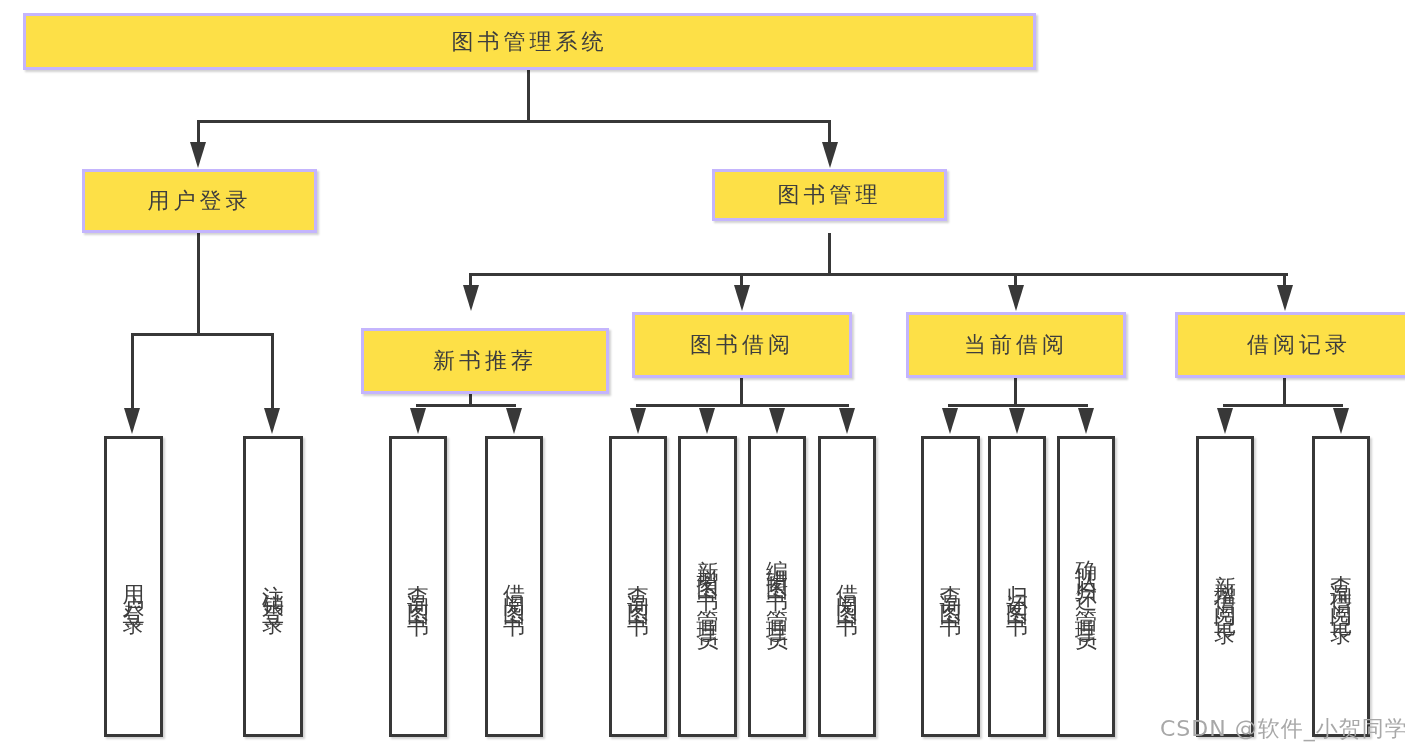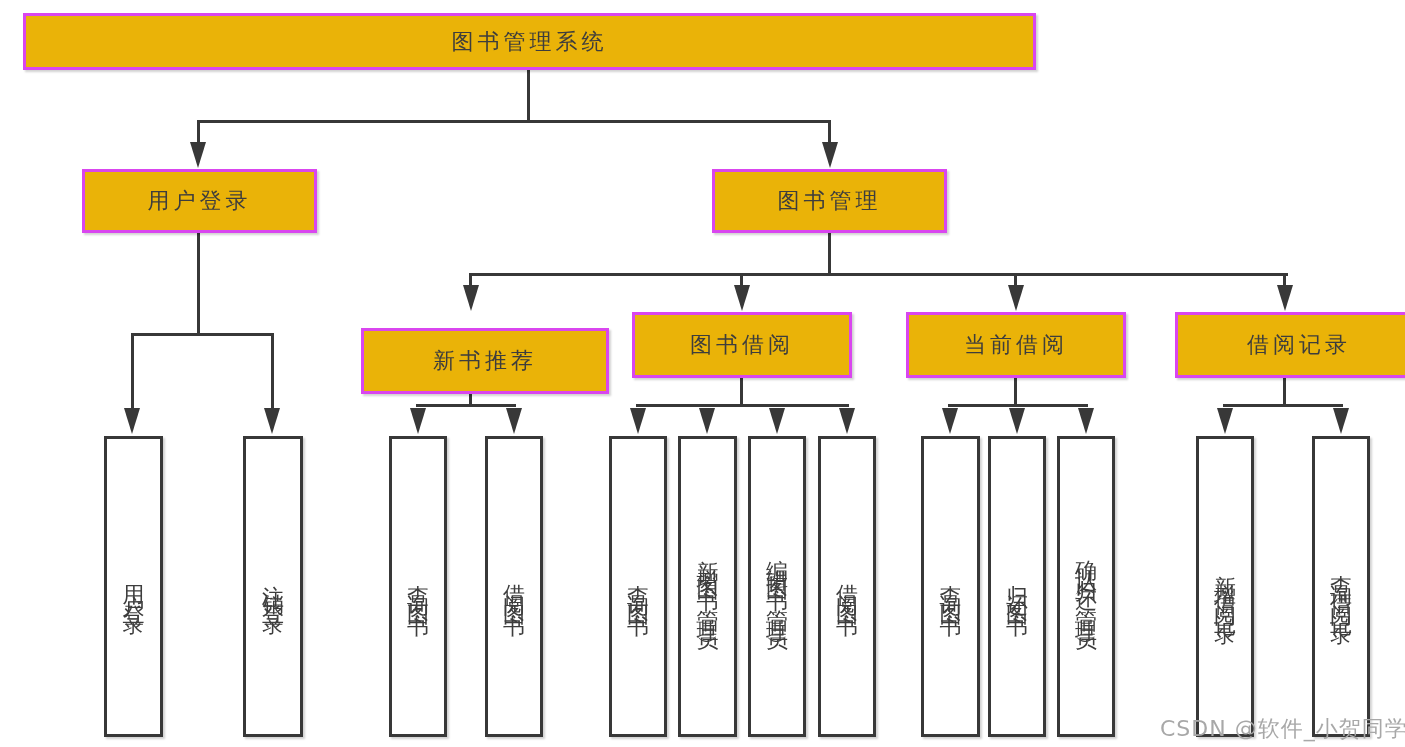--- a/index.html
+++ b/index.html
@@ -8,22 +8,22 @@
     width: 1405px;
     height: 747px;
     background: #ffffff;
     overflow: hidden;
     font-family: "DejaVu Sans", "Liberation Sans", sans-serif;
   }
   
   .node {
     position: absolute;
     box-sizing: border-box;
-    border: 3px solid #d946ef;
-    background: #eab308;
+    border: 3px solid #c4b5fd;
+    background: #fde047;
     display: flex;
     align-items: center;
     justify-content: center;
     box-shadow: 2px 2px 2px rgba(0,0,0,0.18);
     z-index: 2;
   }
   .hlabel {
     font-size: 22px;
     letter-spacing: 4px;
     color: #3d3d3d;
@@ -84,21 +84,21 @@
   <div class="vl" style="left:527px;top:70px;height:53px"></div>
   <div class="hl" style="left:197px;top:120px;width:634px"></div>
   <div class="vl" style="left:197px;top:122px;height:21px"></div>
   <div class="ah" style="left:190px;top:142px"></div>
   <div class="vl" style="left:828px;top:122px;height:21px"></div>
   <div class="ah" style="left:822px;top:142px"></div>
 
   <div class="node" style="left:82px;top:169px;width:235px;height:64px">
     <span class="hlabel">用户登录</span>
   </div>
-  <div class="node" style="left:712px;top:169px;width:235px;height:64px">
+  <div class="node" style="left:712px;top:169px;width:235px;height:52px">
     <span class="hlabel">图书管理</span>
   </div>
 
   <div class="vl" style="left:197px;top:233px;height:103px"></div>
   <div class="hl" style="left:131px;top:333px;width:143px"></div>
   <div class="vl" style="left:131px;top:336px;height:73px"></div>
   <div class="ah" style="left:124px;top:408px"></div>
   <div class="vl" style="left:271px;top:336px;height:73px"></div>
   <div class="ah" style="left:264px;top:408px"></div>
 

